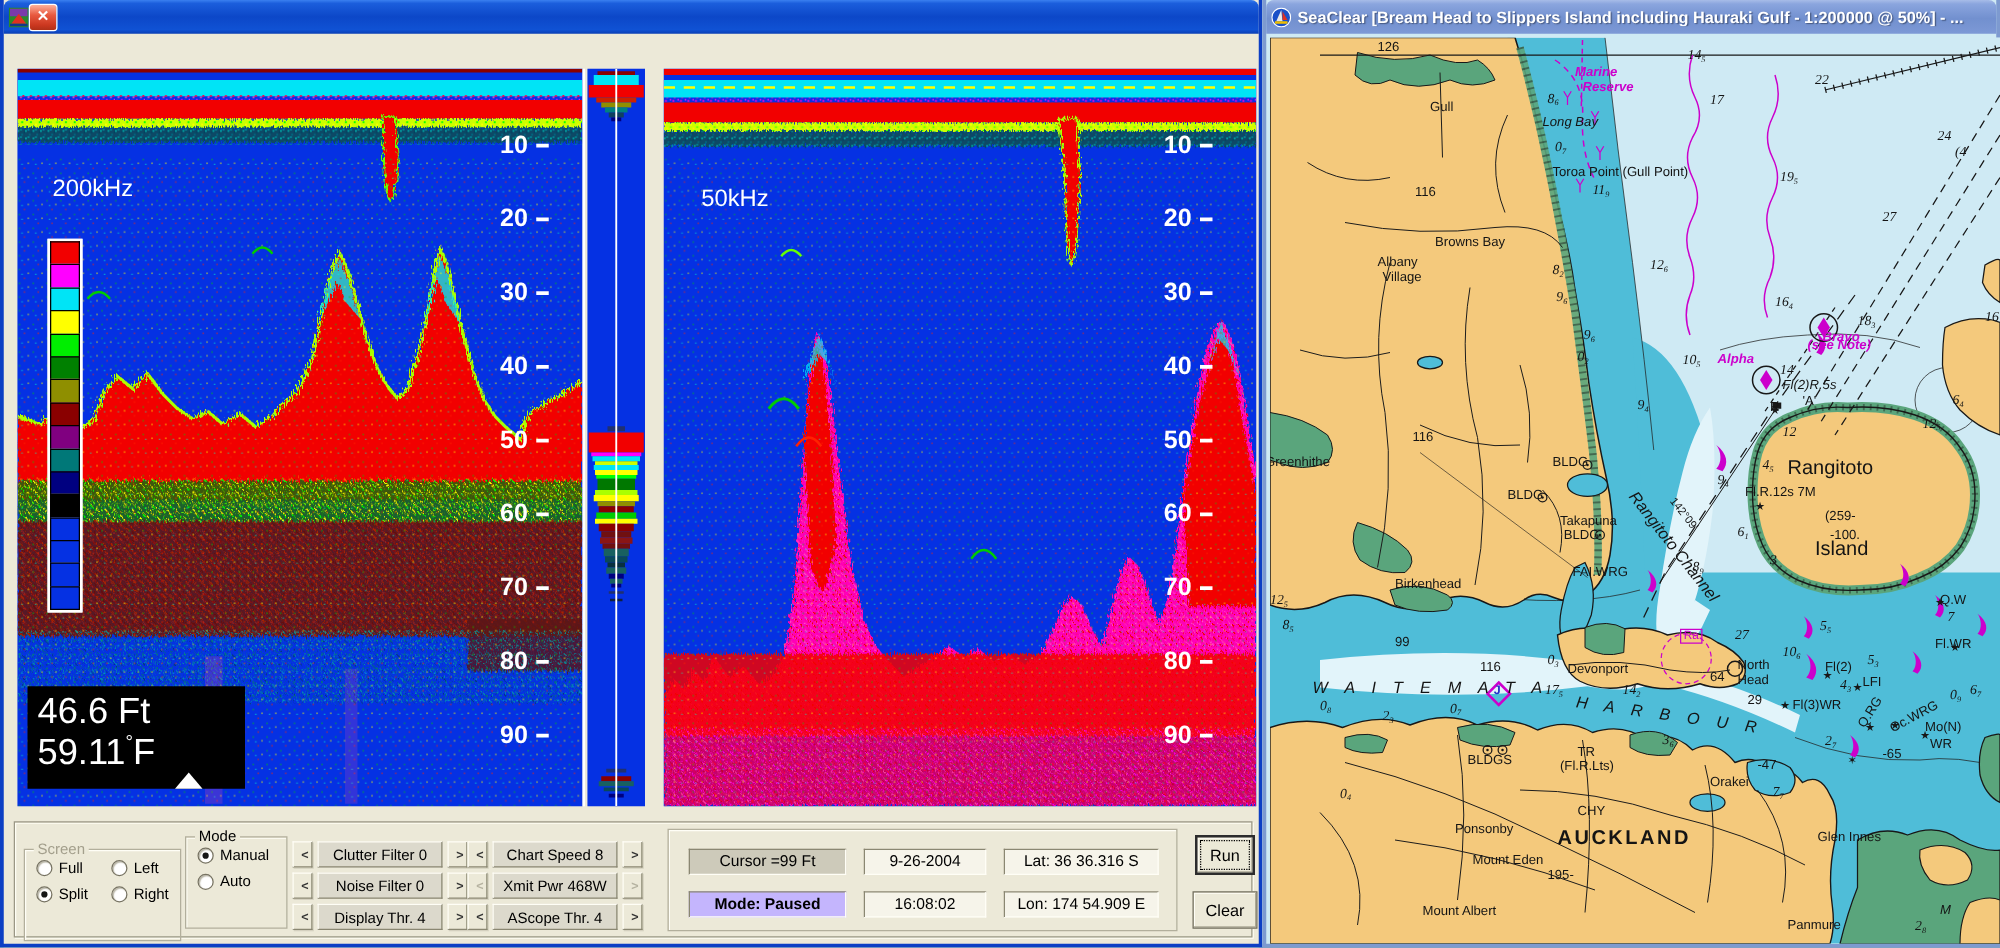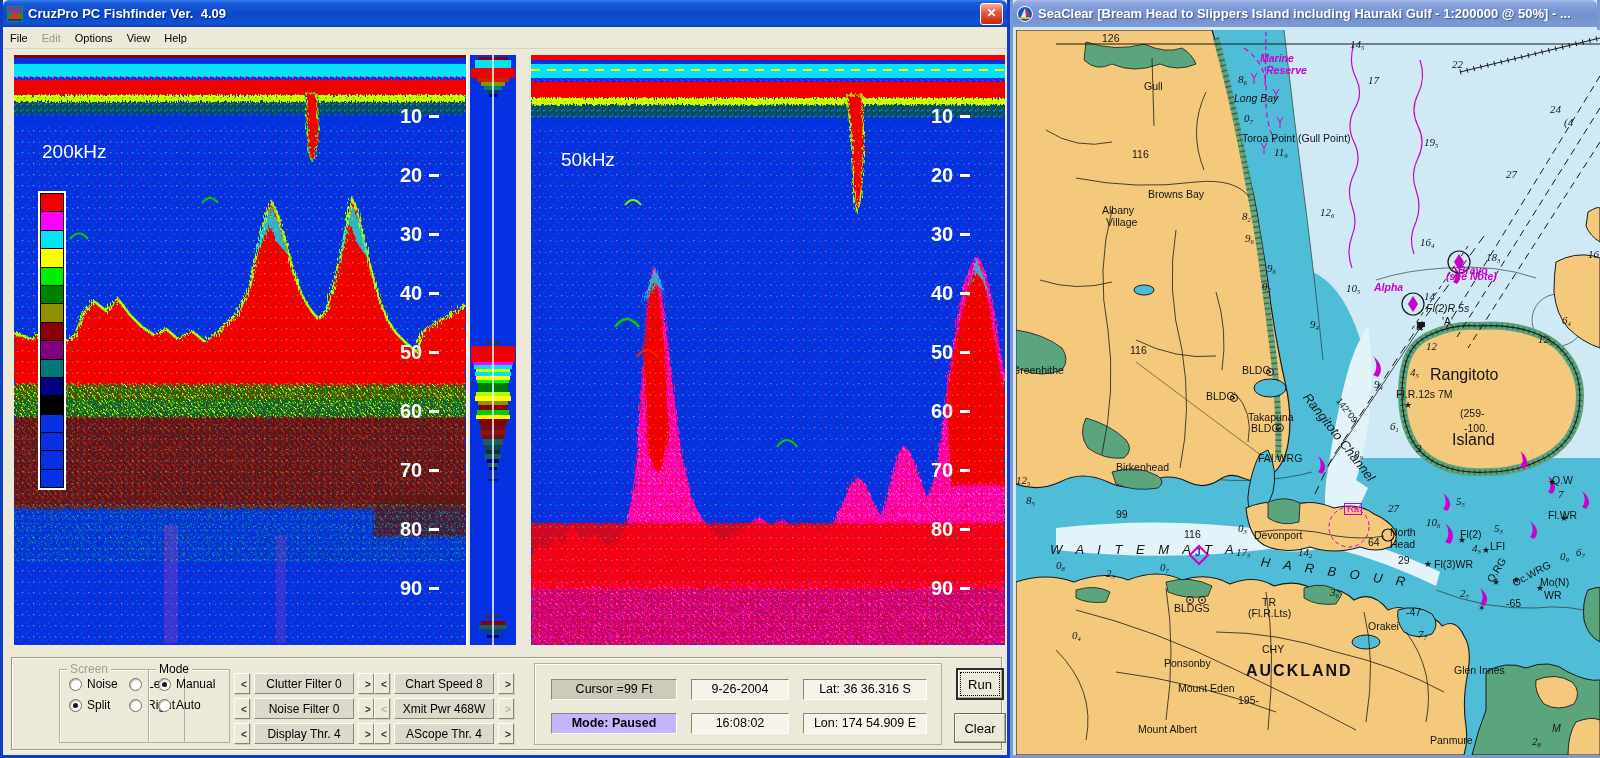--- a/index.html
+++ b/index.html
@@ -90,30 +90,22 @@
 <div class="screen">
 
   <div class="win ff-win">
     <div class="titlebar">
       <svg class="appicon" viewBox="0 0 16 16">
         <rect width="16" height="16" fill="#2a8a2a"></rect>
           <rect x="1" y="1" width="14" height="6" fill="#7a3aaa"></rect>
         <path d="M2,13 L8,5 L14,13 Z" fill="#e03020"></path>
           <rect x="1" y="13" width="14" height="2" fill="#103a8a"></rect>
       </svg>
-      <span class="titletext">CruzPro PC Fishfinder Ver.  4.09</span>
       <div class="closebtn">✕</div>
     </div>
-    <div class="menubar">
-        <span class="mi">File</span>
-        <span class="mi dis">Edit</span>
-        <span class="mi">Options</span>
-        <span class="mi">View</span>
-        <span class="mi">Help</span>
-      </div>
 
     <div class="disp" style="left:11px;top:55px;width:452px;height:590px;">
       <svg width="452" height="590" viewBox="0 0 452 590">
         <defs>
           <filter id="rough" x="-5%" y="-5%" width="110%" height="110%">
             <feTurbulence type="fractalNoise" baseFrequency="0.9 0.25" numOctaves="1" result="n"></feTurbulence>
             <feDisplacementMap in="SourceGraphic" in2="n" scale="9"></feDisplacementMap>
           </filter>
           <pattern id="pgy" width="7" height="7" patternUnits="userSpaceOnUse">
             <rect x="0" y="2" width="1.5" height="1.5" fill="#ffff00"></rect>
@@ -231,20 +223,29 @@
           </div>
           <div class="tick" style="top: 463px;">
             <span>80</span>
             <span class="dash"></span>
           </div>
           <div class="tick" style="top: 522px;">
             <span>90</span>
             <span class="dash"></span>
           </div>
         </div>
+      <div class="readout">
+        <div class="ro-line1">46.6 Ft</div>
+        <div class="ro-line2">
+          <span>59.11</span>
+            <span class="ro-deg">°</span>
+            <span>F</span>
+          <span class="up-arrow"><span class="head"></span><span class="stem"></span></span>
+        </div>
+      </div>
     </div>
 
     <div class="vline" style="left:463px;top:55px;height:590px;"></div>
 
     <div class="disp" style="left:467px;top:55px;width:46px;height:590px;">
       <svg width="46" height="590" viewBox="0 0 46 590">
           <rect x="0" y="0" width="46" height="590" fill="#0531e3"></rect>
           <rect x="8" y="2" width="30" height="3" fill="#8a0000"></rect>
           <rect x="5" y="5" width="36" height="8" fill="#00e4f6"></rect>
           <rect x="1" y="13" width="44" height="10" fill="#f20000"></rect>
@@ -354,26 +355,26 @@
             <span class="dash"></span>
           </div>
           <div class="tick" style="top: 522px;">
             <span>90</span>
             <span class="dash"></span>
           </div>
         </div>
     </div>
 
     <div class="ctl-frame">
-      <div class="grp" style="left:7px;top:11px;width:124px;height:72px;margin-left:40px;">
+      <div class="grp" style="left:7px;top:21px;width:124px;height:72px;">
         <span class="cap dis">Screen</span>
         <div style="display:grid;grid-template-columns:60px 60px;">
             <label class="radio-row">
               <span class="radio"></span>
-              <span>Noise</span>
+              <span>Full</span>
             </label>
             <label class="radio-row">
               <span class="radio"></span>
               <span>Left</span>
             </label>
             <label class="radio-row">
               <span class="radio sel"></span>
               <span>Split</span>
             </label>
             <label class="radio-row">

